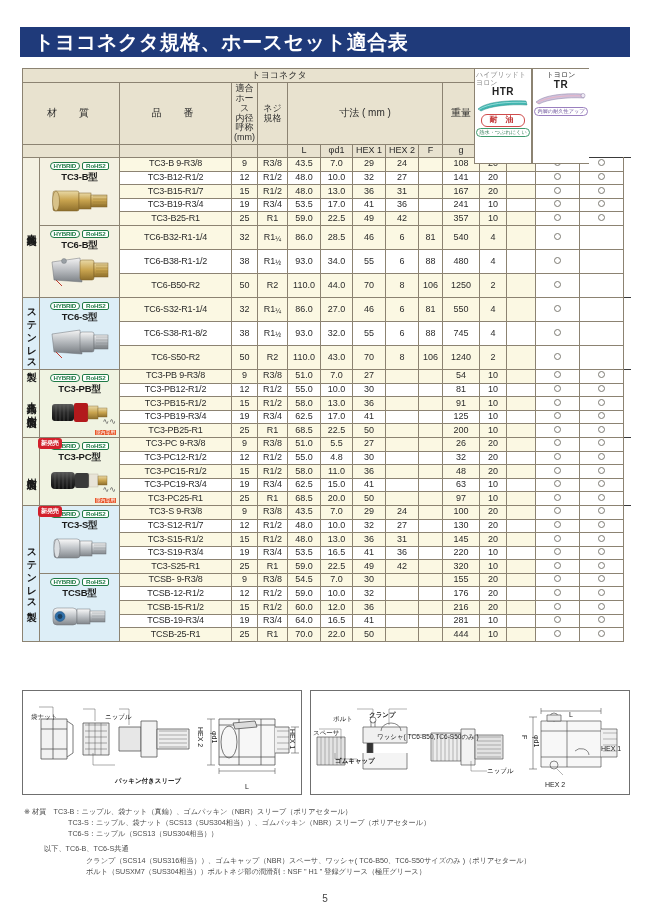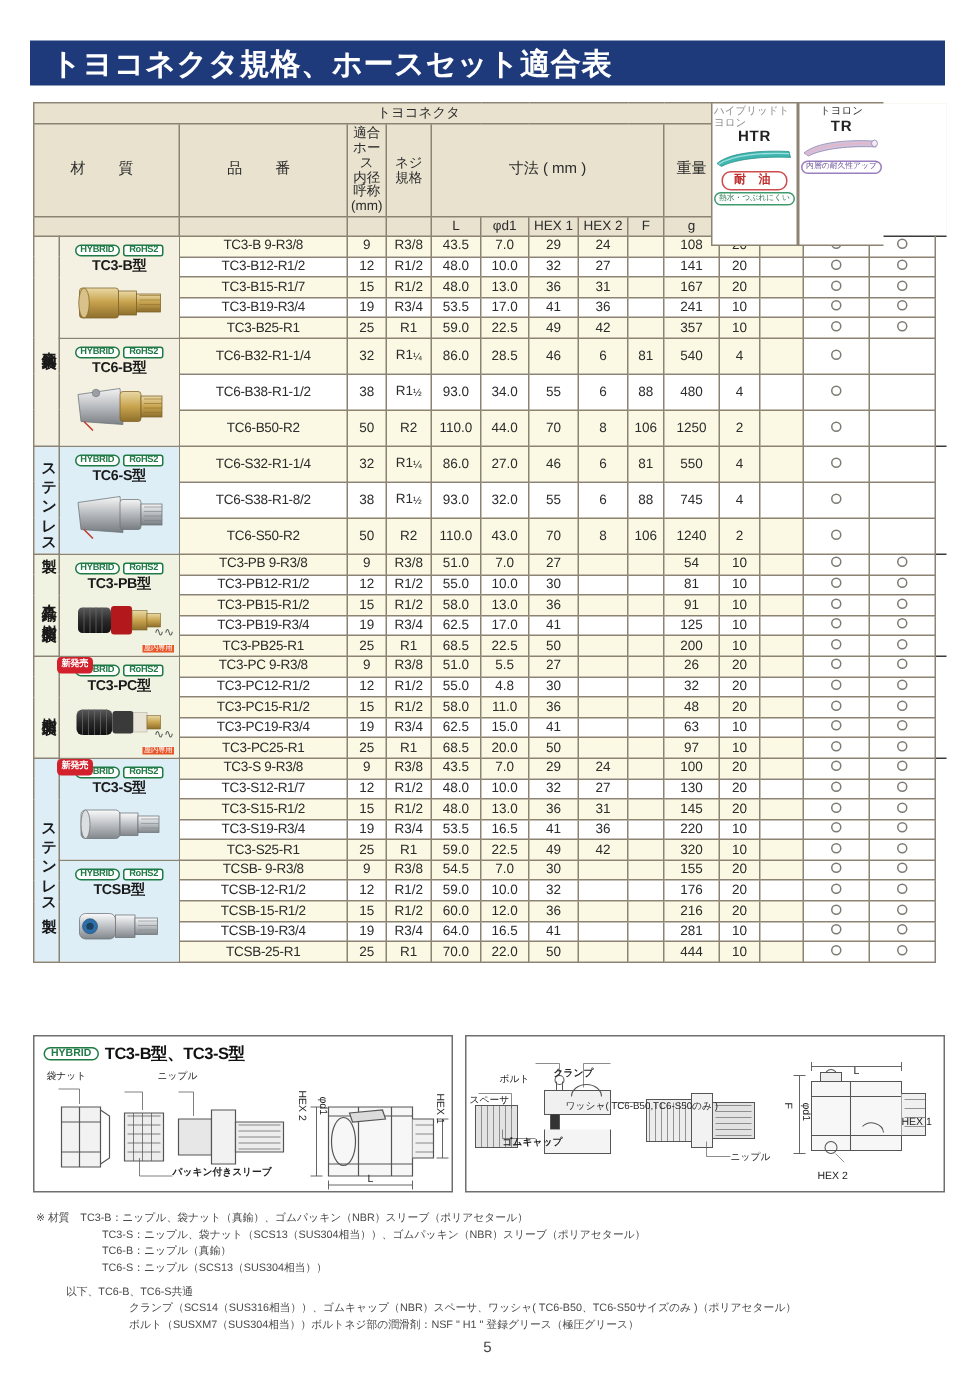--- a/index.html
+++ b/index.html
@@ -928,24 +928,20 @@
           <ellipse cx="49" cy="3.6" rx="2" ry="2.2" fill="#efeaf5" stroke="#8d7fa5" stroke-width=".5"></ellipse>
         </svg>
         <span class="chip">内層の耐久性アップ</span>
       </div>
     </div>
   </div>
 
   <div class="diagrow">
 
     <div class="dbox left">
-      <div class="dhead">
-        <span class="b-hyb2">HYBRID</span>
-        <span class="dtitle">TC3-B型、TC3-S型</span>
-      </div>
       <svg width="278" height="84" viewBox="0 0 278 84" style="display:block">
         <g stroke="#555" fill="none" stroke-width=".8">
 
           <path d="M18 28 L18 68 L44 68 L44 28 Z" fill="#f2f2f2"></path>
           <path d="M18 38 L44 38 M18 58 L44 58 M30 28 L30 68"></path>
           <path d="M44 30 L50 34 L50 62 L44 66"></path>
 
           <path d="M60 32 L60 64 L86 64 L86 32 Z" fill="#ededed"></path>
           <path d="M62 34 h22 M62 40 h22 M62 46 h22 M62 52 h22 M62 58 h22" stroke-width=".5"></path>
           <path d="M66 32 v32 M72 32 v32 M78 32 v32" stroke-width=".5"></path>
@@ -1034,21 +1030,20 @@
       <span class="dim-label dim-v" style="left:222px; top:44px;">φd1</span>
       <span class="dim-label" style="left:290px; top:54px;">HEX 1</span>
       <span class="dim-label" style="left:234px; top:90px;">HEX 2</span>
       <span class="dim-label" style="left:258px; top:20px;">L</span>
     </div>
   </div>
 
   <div class="notes">
     <div class="ln">※ 材質　TC3-B：ニップル、袋ナット（真鍮）、ゴムパッキン（NBR）スリーブ（ポリアセタール）</div>
     <div class="ln ind1">TC3-S：ニップル、袋ナット（SCS13（SUS304相当））、ゴムパッキン（NBR）スリーブ（ポリアセタール）</div>
-    <div class="ln ind1">TC6-B：ニップル（真鍮）</div>
     <div class="ln ind1">TC6-S：ニップル（SCS13（SUS304相当））</div>
     <div class="ln ind2" style="margin-top:4px">以下、TC6-B、TC6-S共通</div>
     <div class="ln ind3">クランプ（SCS14（SUS316相当））、ゴムキャップ（NBR）スペーサ、ワッシャ( TC6-B50、TC6-S50サイズのみ )（ポリアセタール）</div>
     <div class="ln ind3">ボルト（SUSXM7（SUS304相当））ボルトネジ部の潤滑剤：NSF " H1 " 登録グリース（極圧グリース）</div>
   </div>
 
   <div class="pagenum">5</div>
 </div>
 
 </body></html>

